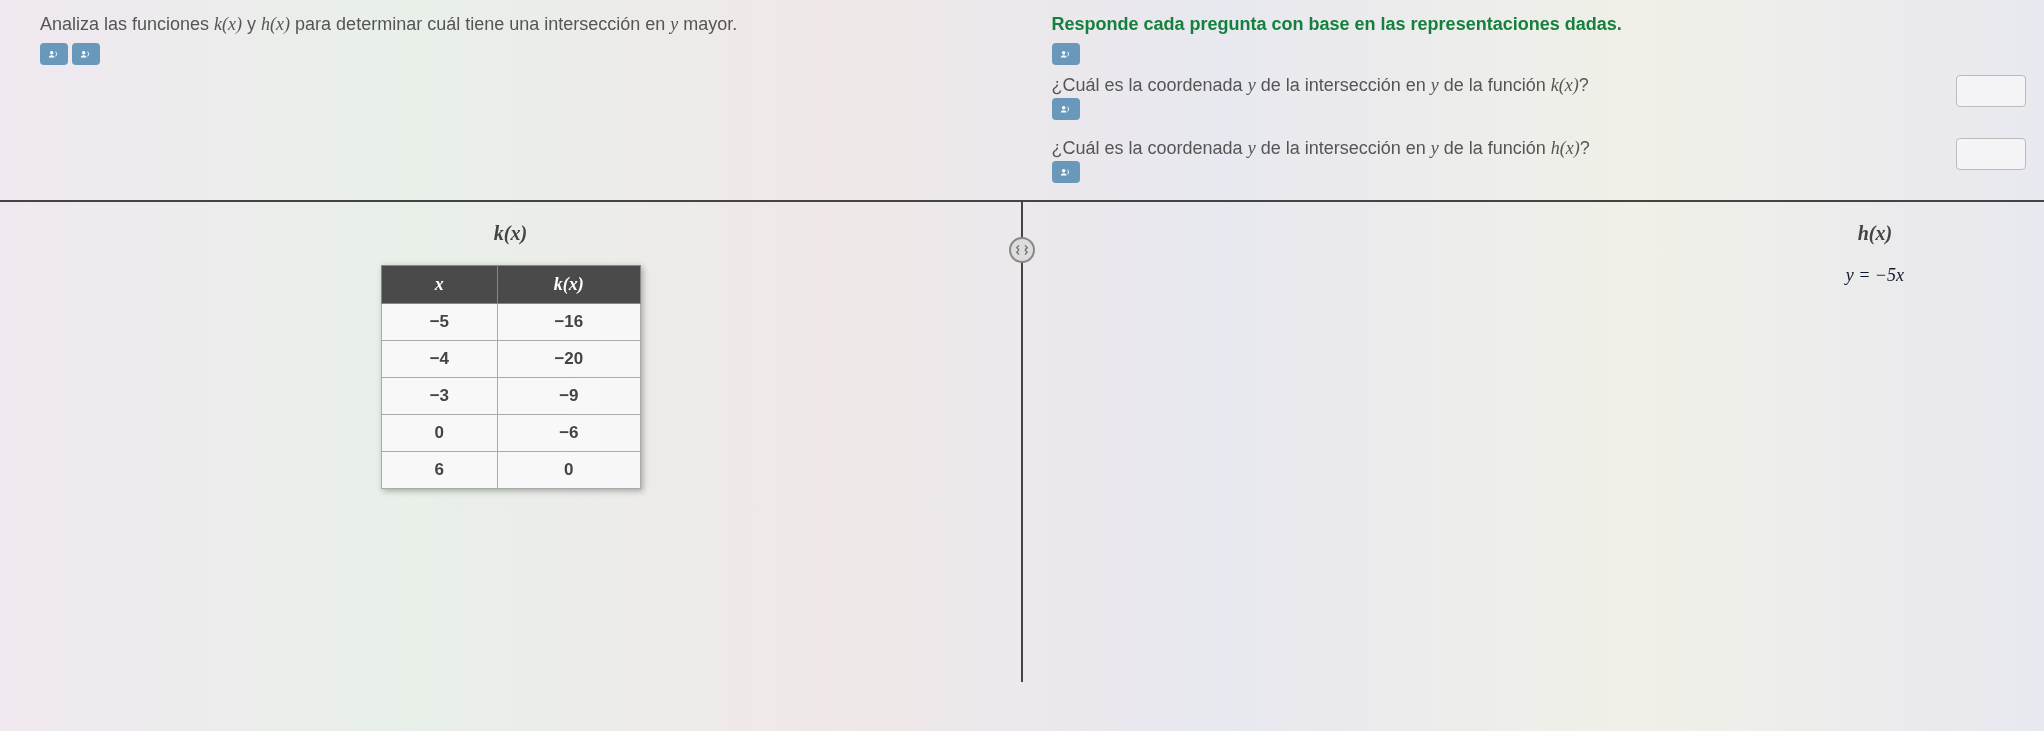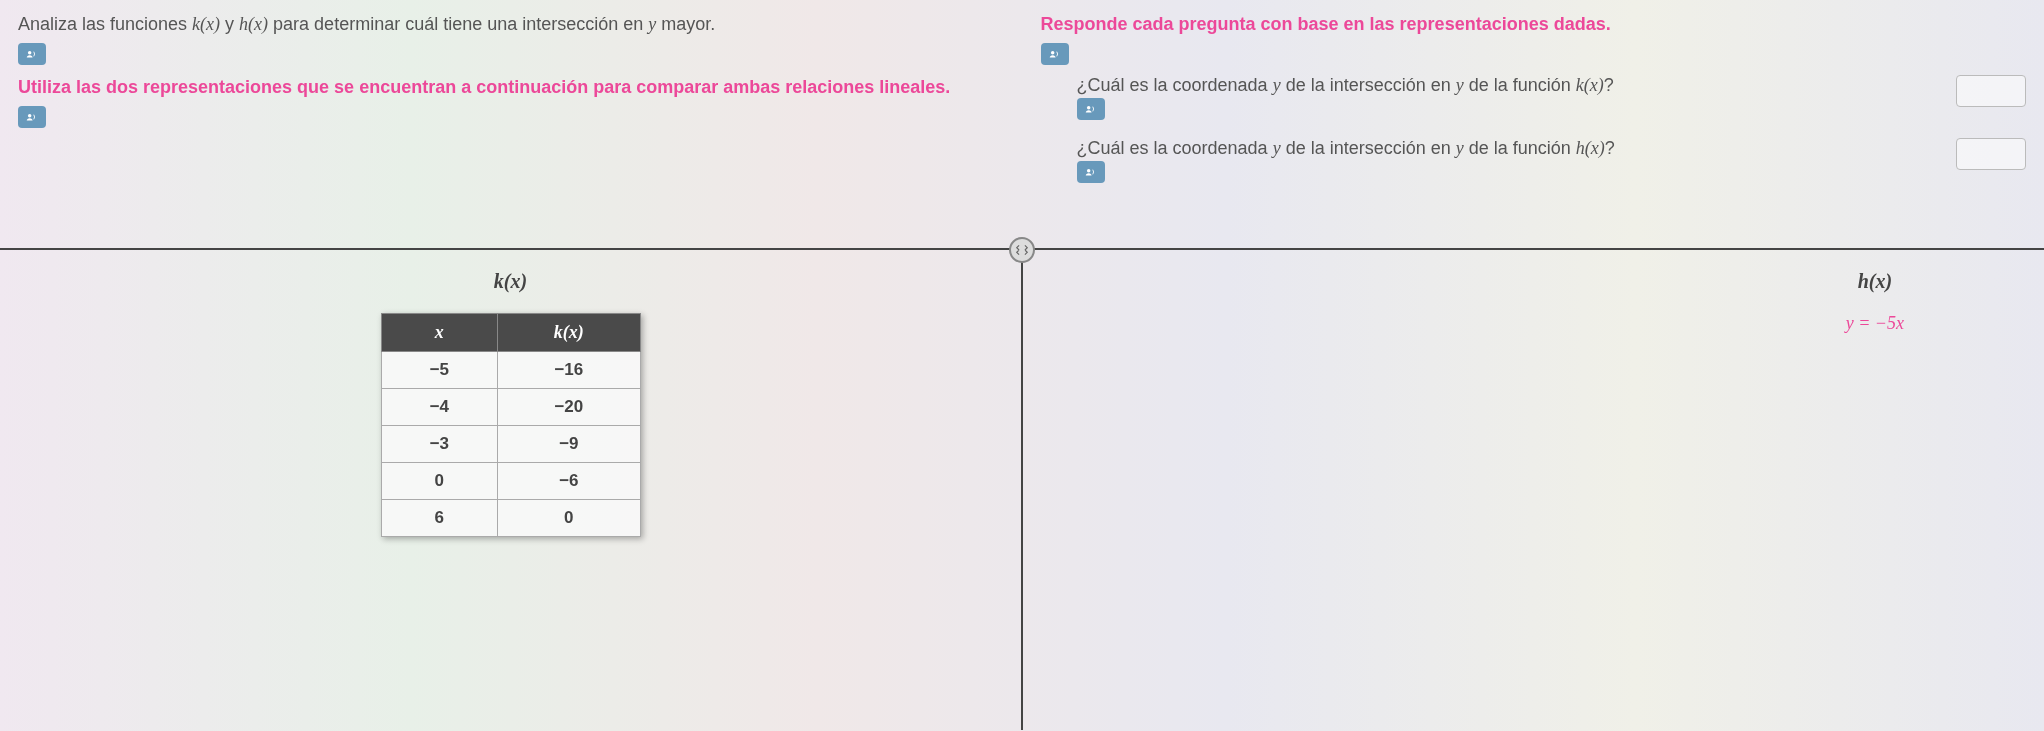--- a/index.html
+++ b/index.html
@@ -7,61 +7,61 @@
       font-family: Arial, sans-serif;
       background: linear-gradient(90deg, #f0e8f0 0%, #e8f0e8 20%, #f0e8e8 40%, #e8e8f0 60%, #f0f0e8 80%, #e8e8f0 100%);
       width: 2044px;
       height: 731px;
       color: #555;
       position: relative;
     }
     .top-section {
       display: flex;
       border-bottom: 2px solid #444;
-      height: 250px;
+      height: 202px;
+      padding-left: 22px;
     }
     .top-left {
       flex: 1;
       padding: 12px 18px;
       border-right: 1px solid transparent;
     }
     .top-right {
       flex: 1;
       padding: 12px 18px;
     }
     .instruction {
       font-size: 18px;
       color: #555;
       margin-bottom: 4px;
       line-height: 1.4;
     }
     .instruction.bold {
       font-weight: bold;
-      color: #ec4899;
+      color: #15803d;
     }
     .tts-icon {
       display: inline-flex;
       align-items: center;
       justify-content: center;
       width: 28px;
       height: 22px;
       background: #6899bb;
       border-radius: 4px;
       color: white;
       font-size: 11px;
       margin-top: 2px;
       margin-bottom: 10px;
     }
     .tts-icon svg { width: 16px; height: 14px; }
     .question-row {
       display: flex;
       align-items: flex-start;
       justify-content: flex-start;
       margin-bottom: 8px;
-      margin-left: 36px;
     }
     .question-text {
       flex: 1;
       font-size: 18px;
       color: #555;
     }
     .answer-input {
       width: 70px;
       height: 32px;
       border: 1px solid #bbb;
@@ -106,21 +106,21 @@
       font-style: italic;
       font-family: 'Times New Roman', serif;
       color: #444;
       margin-bottom: 20px;
       font-weight: bold;
     }
     .eq {
       font-size: 18px;
       font-style: italic;
       font-family: 'Times New Roman', serif;
-      color: #ec4899;
+      color: #0f172a;
     }
     
     table.data {
       border-collapse: collapse;
       width: 260px;
       box-shadow: 2px 2px 6px rgba(0,0,0,0.3);
     }
     table.data th {
       background: #4a4a4a;
       color: white;
@@ -166,21 +166,20 @@
     <div class="instruction">
       <span>Analiza las funciones </span><span class="fn">k(x)</span><span> y </span><span class="fn">h(x)</span><span> para determinar cuál tiene una intersección en </span><span class="fn">y</span><span> mayor.</span>
     </div>
     <div class="tts-icon">
       <svg viewBox="0 0 24 24" fill="white">
           <circle cx="8" cy="10" r="3"></circle>
           <path d="M8 14 C5 14 3 16 3 18 L13 18 C13 16 11 14 8 14 Z"></path>
           <path d="M15 8 Q18 12 15 16" stroke="white" stroke-width="1.5" fill="none"></path>
         </svg>
     </div>
-    <div class="instruction bold">Utiliza las dos representaciones que se encuentran a continuación para comparar ambas relaciones lineales.</div>
     <div class="tts-icon">
       <svg viewBox="0 0 24 24" fill="white">
           <circle cx="8" cy="10" r="3"></circle>
           <path d="M8 14 C5 14 3 16 3 18 L13 18 C13 16 11 14 8 14 Z"></path>
           <path d="M15 8 Q18 12 15 16" stroke="white" stroke-width="1.5" fill="none"></path>
         </svg>
     </div>
   </div>
 
   <div class="top-right">

